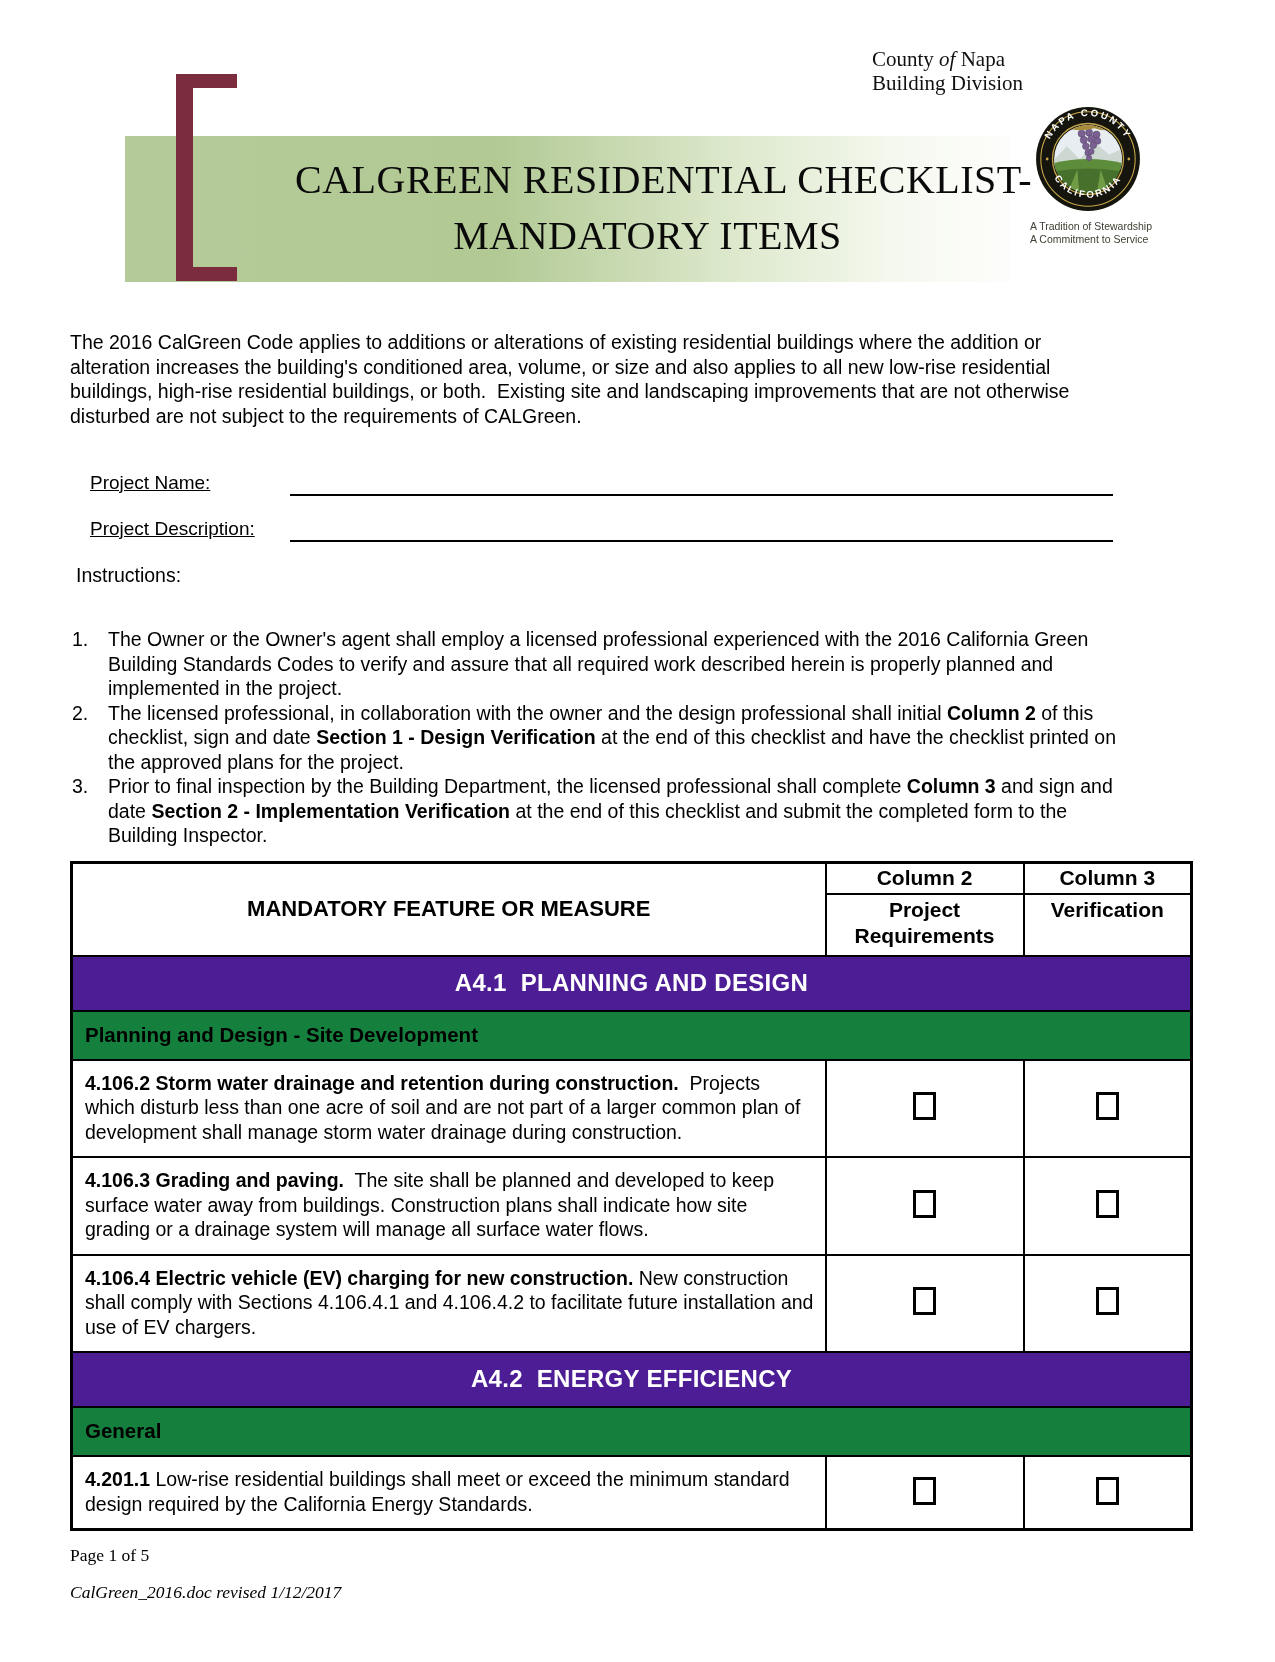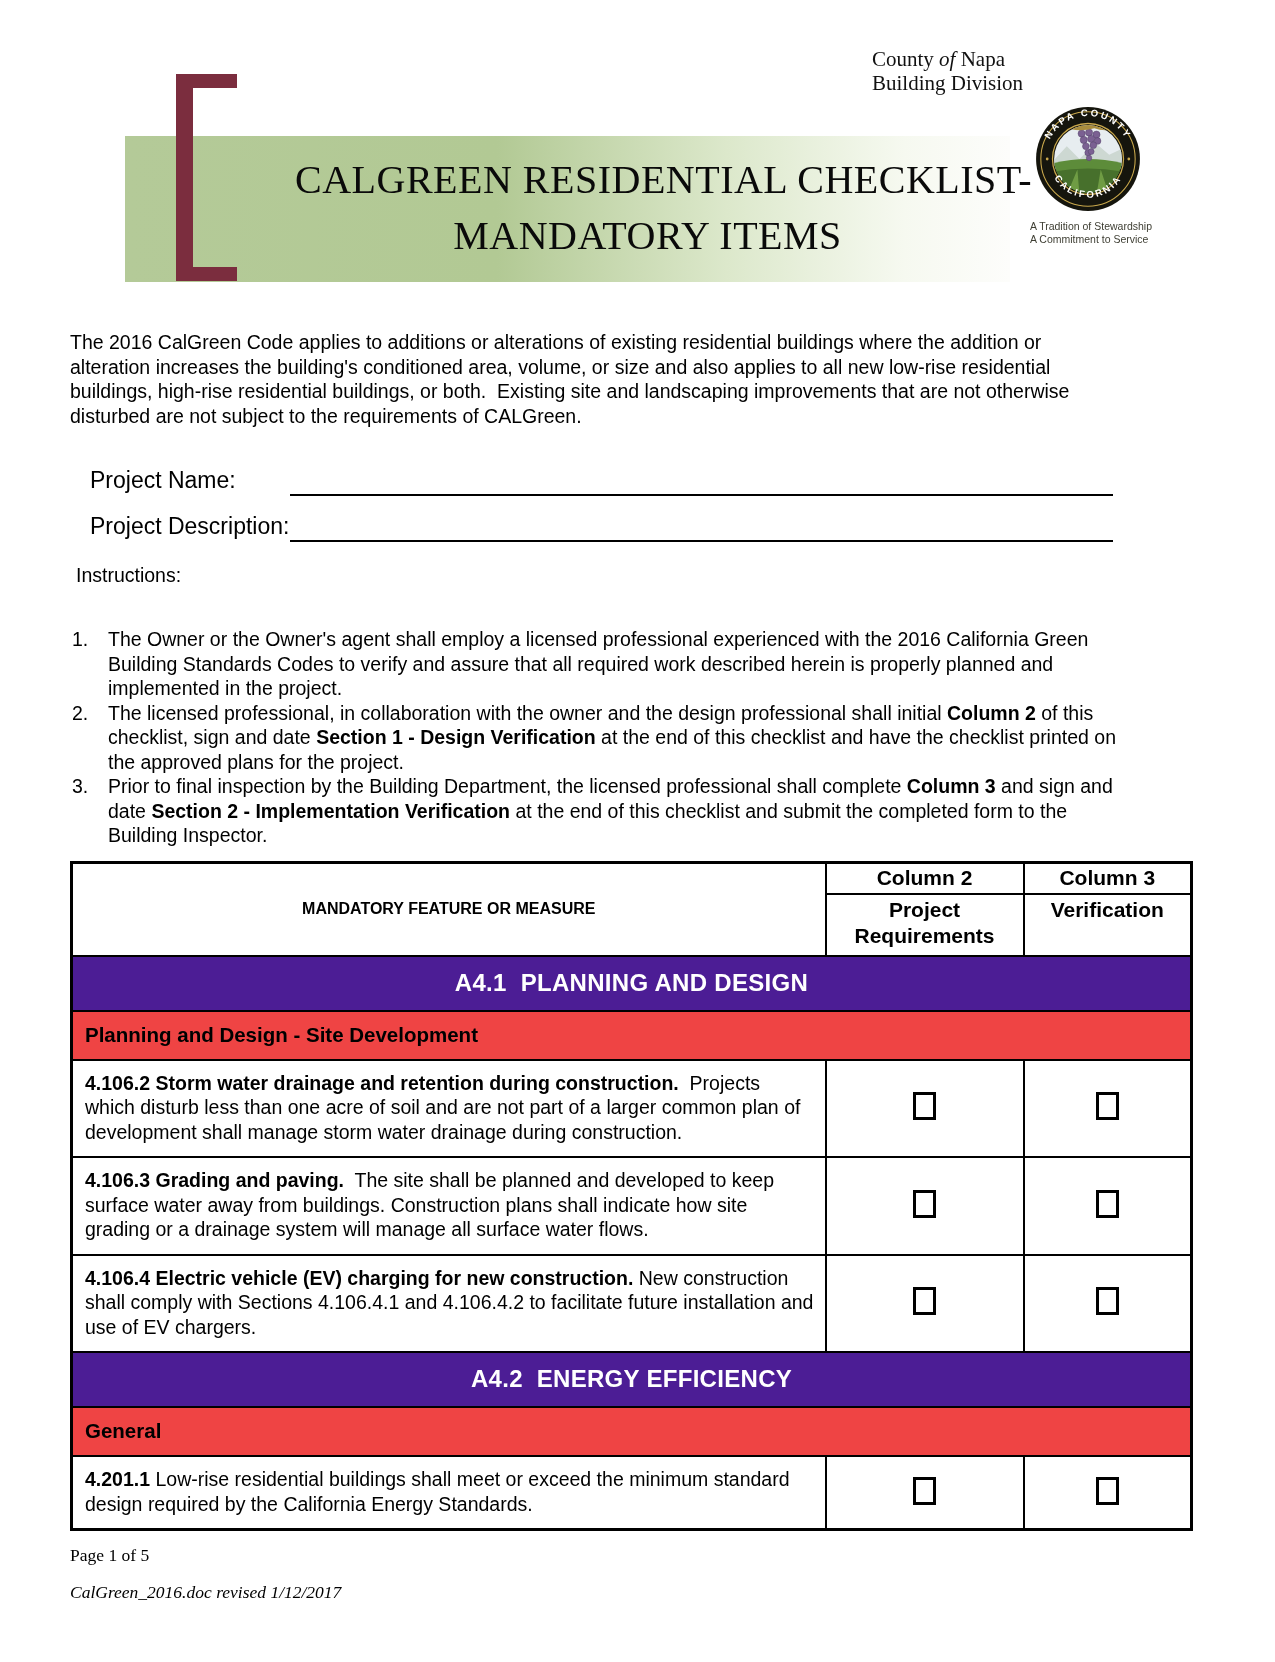--- a/index.html
+++ b/index.html
@@ -35,44 +35,44 @@
     border-top:14px solid #7b2d3e;
     border-bottom:14px solid #7b2d3e;
   }
   .seal-block { position:absolute; left:1030px; top:106px; width:116px; text-align:center; }
   .seal-taglines { margin-top:4px; font-size:10.5px; line-height:13px; color:#3e3e33; white-space:nowrap; }
   
   .content { position:absolute; left:0; top:330px; width:1275px; }
   .intro { margin-left:70px; width:1015px; font-size:19.5px; line-height:24.5px; }
   .fields { margin:22px 0 0 90px; }
   .field-row { display:flex; align-items:flex-end; height:46px; }
-  .field-label { width:200px; font-size:23px; padding-bottom:2px; }
+  .field-label { width:200px; font-size:19px; padding-bottom:2px;text-decoration:underline; }
   .field-line { width:823px; border-bottom:2px solid #000; height:34px; }
   .instructions-heading { margin:22px 0 0 76px; font-size:19.5px; }
   .inst-list { margin:40px 0 0 72px; width:1055px; }
   .inst-item { display:flex; }
   .inst-num { width:36px; font-size:19.5px; line-height:24.5px; }
   .inst-text { flex:1; font-size:19.5px; line-height:24.5px; }
   .inst-text b { font-weight:bold; }
   
   table.checklist {
     margin:13px 0 0 70px; width:1120px;
     border-collapse:collapse; table-layout:fixed;
     border:3px solid #000;
   }
   table.checklist td { border:2px solid #000; }
-  .hdr-feature { text-align:center; vertical-align:middle; font-weight:bold; font-size:16px; }
+  .hdr-feature { text-align:center; vertical-align:middle; font-weight:bold; font-size:22px; }
   .hdr-col { text-align:center; font-weight:bold; font-size:21px; padding:2px 2px 3px 2px; }
   .hdr-sub { text-align:center; vertical-align:top; font-weight:bold; font-size:21px; padding:2px 6px 6px 6px; line-height:26px; }
   td.section-bar {
     background:#4c1d95; color:#fff; font-weight:bold; font-size:24px;
     padding:12px 12px 13px 12px; letter-spacing:0.3px;text-align:center;
   }
   td.subsection-bar {
-    background:#ef4444; font-weight:bold; font-size:20.5px;
+    background:#15803d; font-weight:bold; font-size:20.5px;
     padding:11px 12px 12px 12px;
   }
   td.feature-cell { font-size:19.5px; line-height:24.5px; padding:10px 10px 12px 12px; vertical-align:top; }
   td.check-cell { text-align:center; vertical-align:middle; }
   .checkbox { display:inline-block; width:23px; height:28px; border:3px solid #000; background:#fff; cursor:pointer; }
   
   .page-footer {
     display:flex; justify-content:space-between;
     margin:14px 0 0 70px; width:1120px;
     font-family:"Liberation Serif", serif; font-size:17.5px;flex-direction:column;

